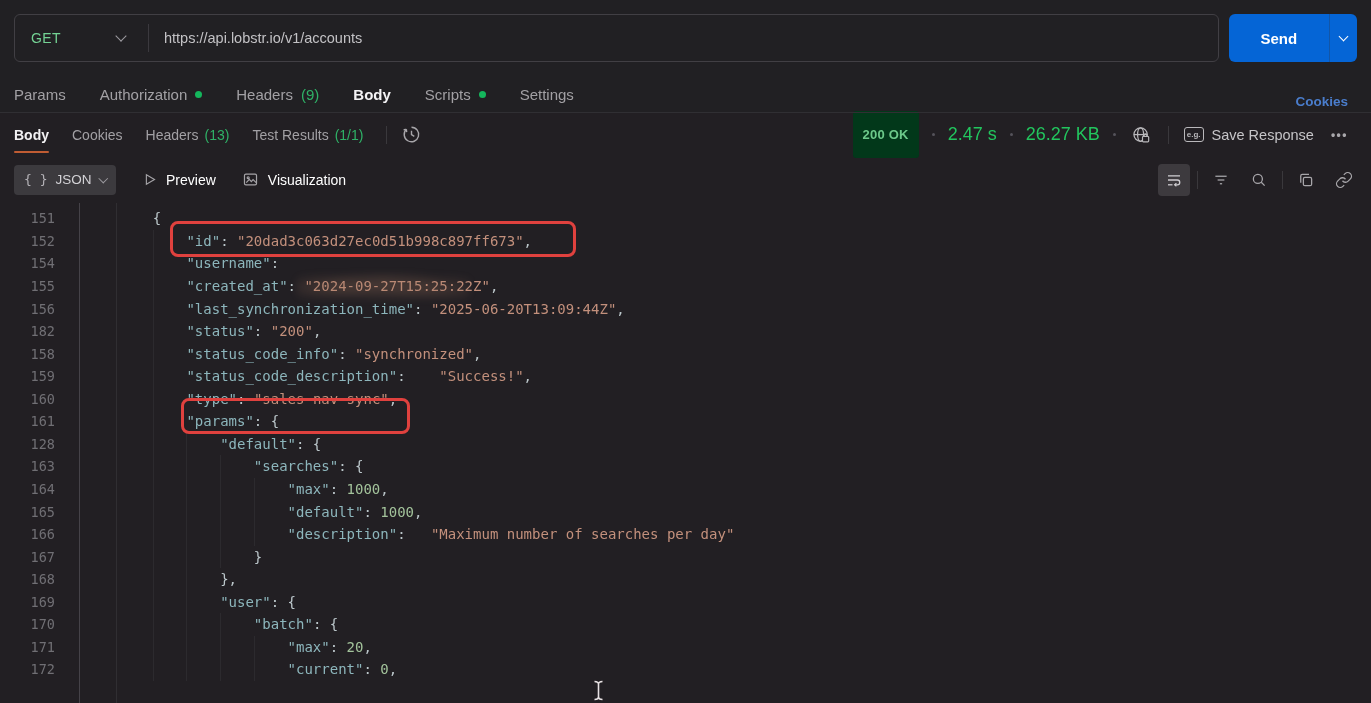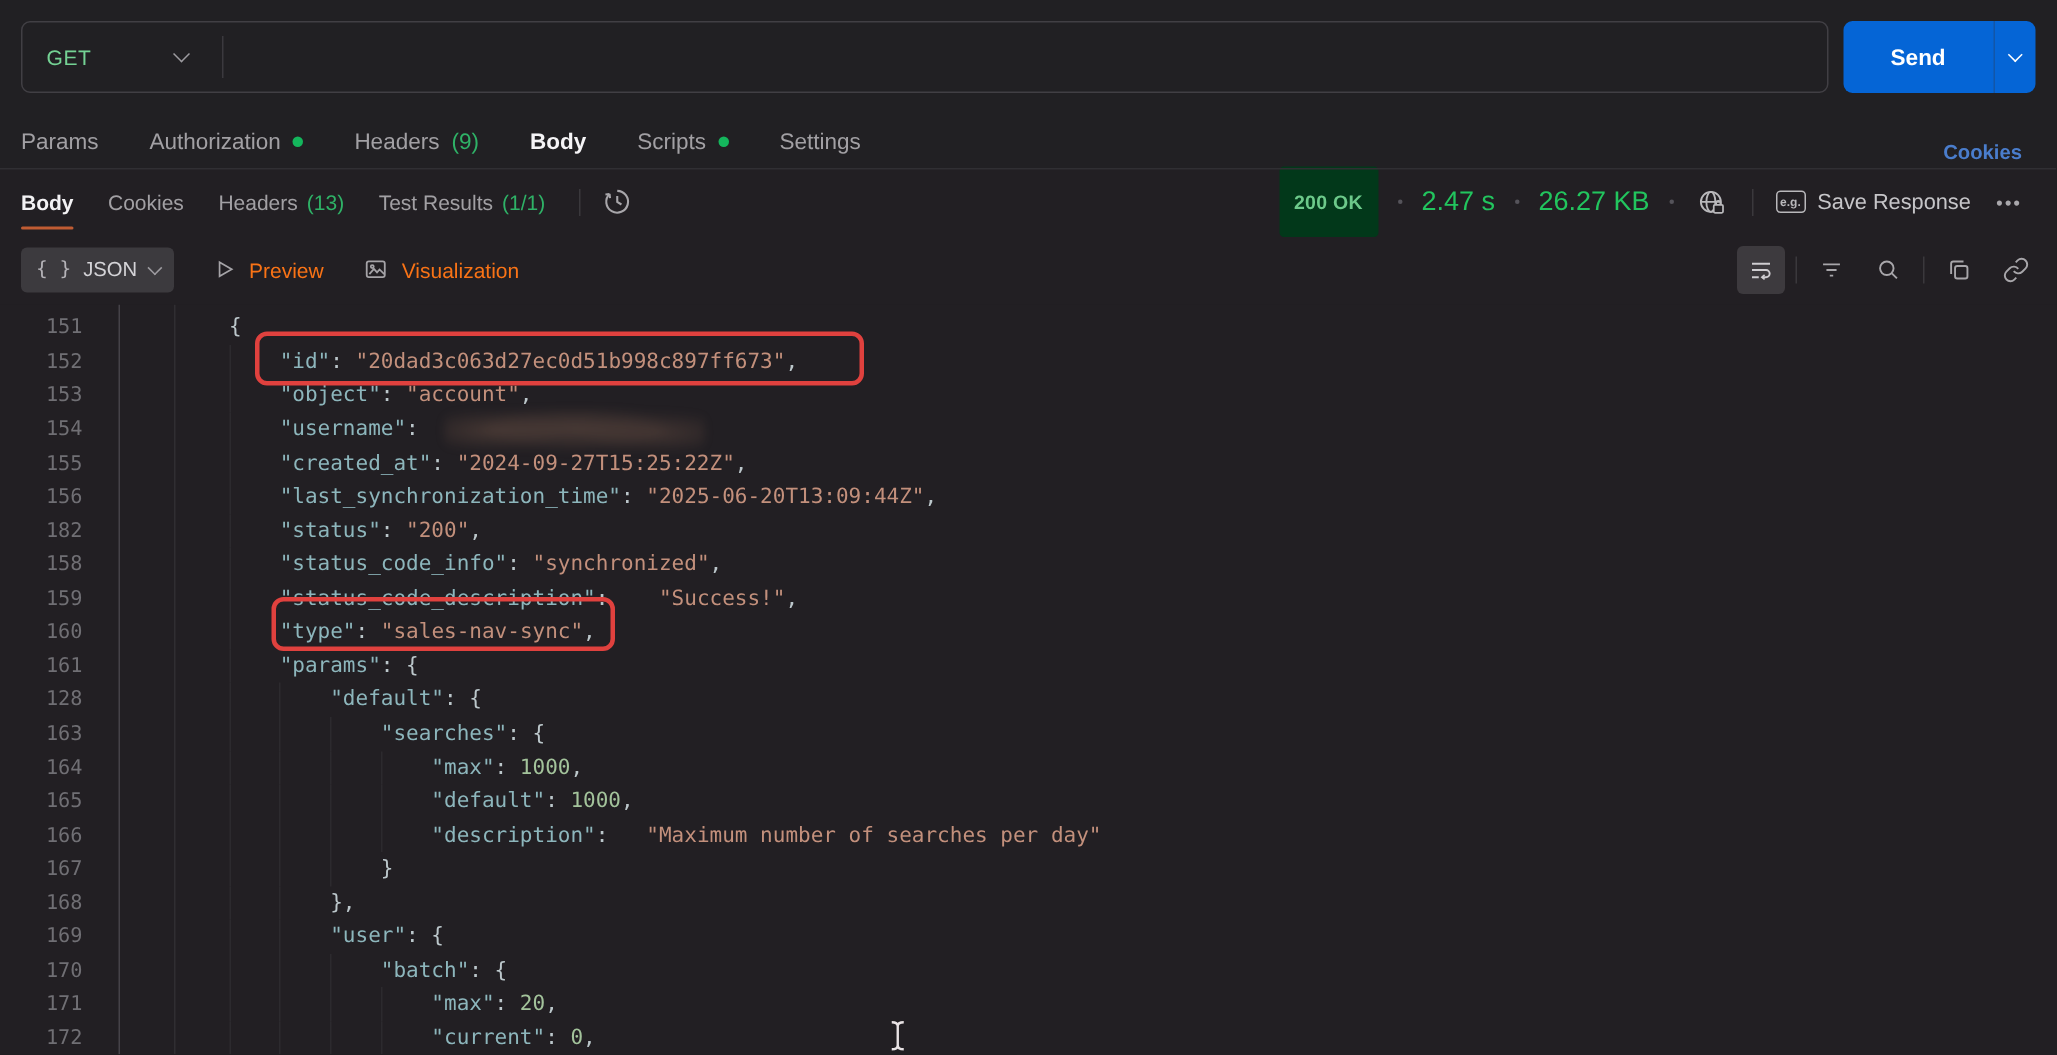--- a/index.html
+++ b/index.html
@@ -37,21 +37,21 @@
 .sepdot{width:3px;height:3px;border-radius:50%;background:#55535a}
 .meta{color:#22c55e;font-size:18px}
 .saveresp{display:flex;align-items:center;gap:8px;color:#c6c5c8;font-size:14.5px}
 .egbox{border:1.3px solid #b9b8bb;border-radius:3px;color:#b9b8bb;font-size:8px;font-weight:700;padding:2px 2px;letter-spacing:0}
 .moredots{color:#a9a7ab;font-size:12px;letter-spacing:1.5px;font-weight:700}
 
 .toolbar{height:47px;display:flex;align-items:center;padding:0 9px 0 14px;background:#221f23}
 .jsonbtn{height:30px;background:#3c3a3e;border-radius:4px;display:flex;align-items:center;padding:0 10px;gap:8px;color:#d4d3d7;font-size:13.5px}
 .braces{color:#b5b3b8;font-family:"DejaVu Sans Mono",monospace;font-size:13px}
 .jsonbtn .chev{width:6.5px;height:6.5px;margin-top:-3px}
-.view{display:flex;align-items:center;gap:9px;color:#f97316;font-size:14px;margin-left:26px}
+.view{display:flex;align-items:center;gap:9px;color:#ffffff;font-size:14px;margin-left:26px}
 .ticons{margin-left:auto;display:flex;align-items:center;gap:6px;margin-right:2px}
 .iconbtn{width:32px;height:32px;display:flex;align-items:center;justify-content:center;border-radius:4px}
 .iconbtn.active{background:#3d3a3e}
 
 .codewrap{position:relative;height:500px;background:#221f23;font-family:"DejaVu Sans Mono",monospace;font-size:14px;overflow:hidden}
 .lines{padding-top:4.4px;position:relative}
 .cl{height:22.55px;line-height:22.55px;white-space:pre;position:relative}
 .ln{position:absolute;left:0;top:0;width:55px;text-align:right;color:#706f74;font-size:13.5px}
 .lc{position:absolute;left:119px;top:0}
 .k{color:#8db6bc}.s{color:#c3907c}.n{color:#a3c39b}.p{color:#bcc7cb}
@@ -69,20 +69,21 @@
 </head>
 <body>
 
 <div class="reqbar">
   <div class="urlbox">
     <div class="method">
       <span class="mlabel">GET</span>
       <span class="chev"></span>
     </div>
     <div class="urlsep"></div>
+    <div class="urltext">https://api.lobstr.io/v1/accounts</div>
   </div>
   <div class="send">
     <span class="sendlabel">Send</span>
     <span class="sendsep"></span>
     <span class="sendarrow">
         <span class="chev"></span>
       </span>
   </div>
 </div>
 
@@ -217,21 +218,20 @@
     </div>
   </div>
 </div>
 
 <div class="codewrap">
   <div class="gut1"></div>
   <div class="gut2"></div>
   <div class="lines">
       <div class="cl"><span class="ln">151</span><span class="lc"><span class="p">    {</span></span></div>
       <div class="cl"><span class="ln">152</span><span class="lc"><span class="k">        "id"</span><span class="p">: </span><span class="s">"20dad3c063d27ec0d51b998c897ff673"</span><span class="p">,</span></span><span class="guide" style="left: 152.72px; top: 0px; bottom: 0px;"></span></div>
-      <div class="cl"><span class="ln">153</span><span class="lc"><span class="k">        "object"</span><span class="p">: </span><span class="s">"account"</span><span class="p">,</span></span><span class="guide" style="left: 152.72px; top: 0px; bottom: 0px;"></span></div>
       <div class="cl"><span class="ln">154</span><span class="lc"><span class="k">        "username"</span><span class="p">: </span></span><span class="guide" style="left: 152.72px; top: 0px; bottom: 0px;"></span></div>
       <div class="cl"><span class="ln">155</span><span class="lc"><span class="k">        "created_at"</span><span class="p">: </span><span class="s">"2024-09-27T15:25:22Z"</span><span class="p">,</span></span><span class="guide" style="left: 152.72px; top: 0px; bottom: 0px;"></span></div>
       <div class="cl"><span class="ln">156</span><span class="lc"><span class="k">        "last_synchronization_time"</span><span class="p">: </span><span class="s">"2025-06-20T13:09:44Z"</span><span class="p">,</span></span><span class="guide" style="left: 152.72px; top: 0px; bottom: 0px;"></span></div>
       <div class="cl"><span class="ln">182</span><span class="lc"><span class="k">        "status"</span><span class="p">: </span><span class="s">"200"</span><span class="p">,</span></span><span class="guide" style="left: 152.72px; top: 0px; bottom: 0px;"></span></div>
       <div class="cl"><span class="ln">158</span><span class="lc"><span class="k">        "status_code_info"</span><span class="p">: </span><span class="s">"synchronized"</span><span class="p">,</span></span><span class="guide" style="left: 152.72px; top: 0px; bottom: 0px;"></span></div>
       <div class="cl"><span class="ln">159</span><span class="lc"><span class="k">        "status_code_description"</span><span class="p">:    </span><span class="s">"Success!"</span><span class="p">,</span></span><span class="guide" style="left: 152.72px; top: 0px; bottom: 0px;"></span></div>
       <div class="cl"><span class="ln">160</span><span class="lc"><span class="k">        "type"</span><span class="p">: </span><span class="s">"sales-nav-sync"</span><span class="p">,</span></span><span class="guide" style="left: 152.72px; top: 0px; bottom: 0px;"></span></div>
       <div class="cl"><span class="ln">161</span><span class="lc"><span class="k">        "params"</span><span class="p">: {</span></span><span class="guide" style="left: 152.72px; top: 0px; bottom: 0px;"></span></div>
       <div class="cl"><span class="ln">128</span><span class="lc"><span class="k">            "default"</span><span class="p">: {</span></span><span class="guide" style="left: 152.72px; top: 0px; bottom: 0px;"></span><span class="guide" style="left: 186.44px; top: 0px; bottom: 0px;"></span></div>
       <div class="cl"><span class="ln">163</span><span class="lc"><span class="k">                "searches"</span><span class="p">: {</span></span><span class="guide" style="left: 152.72px; top: 0px; bottom: 0px;"></span><span class="guide" style="left: 186.44px; top: 0px; bottom: 0px;"></span><span class="guide" style="left: 220.16px; top: 0px; bottom: 0px;"></span></div>

